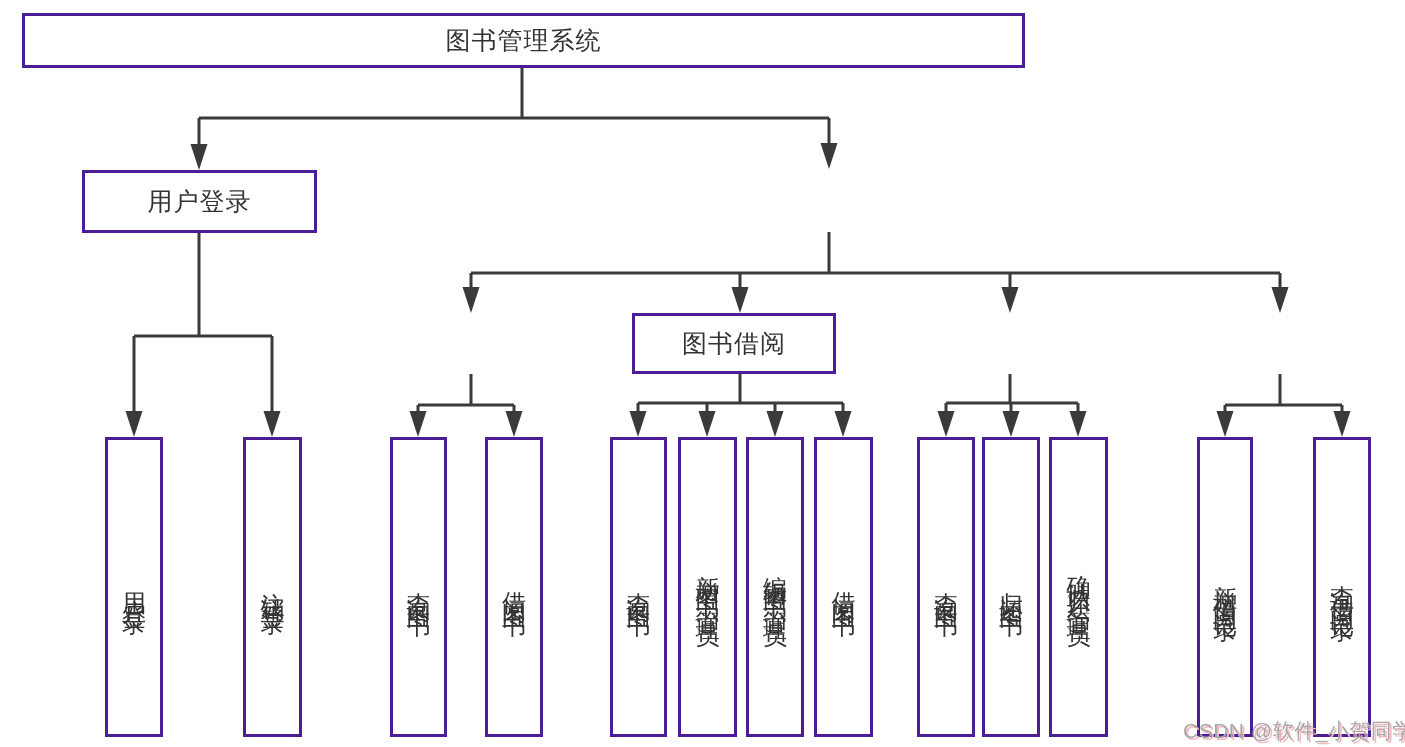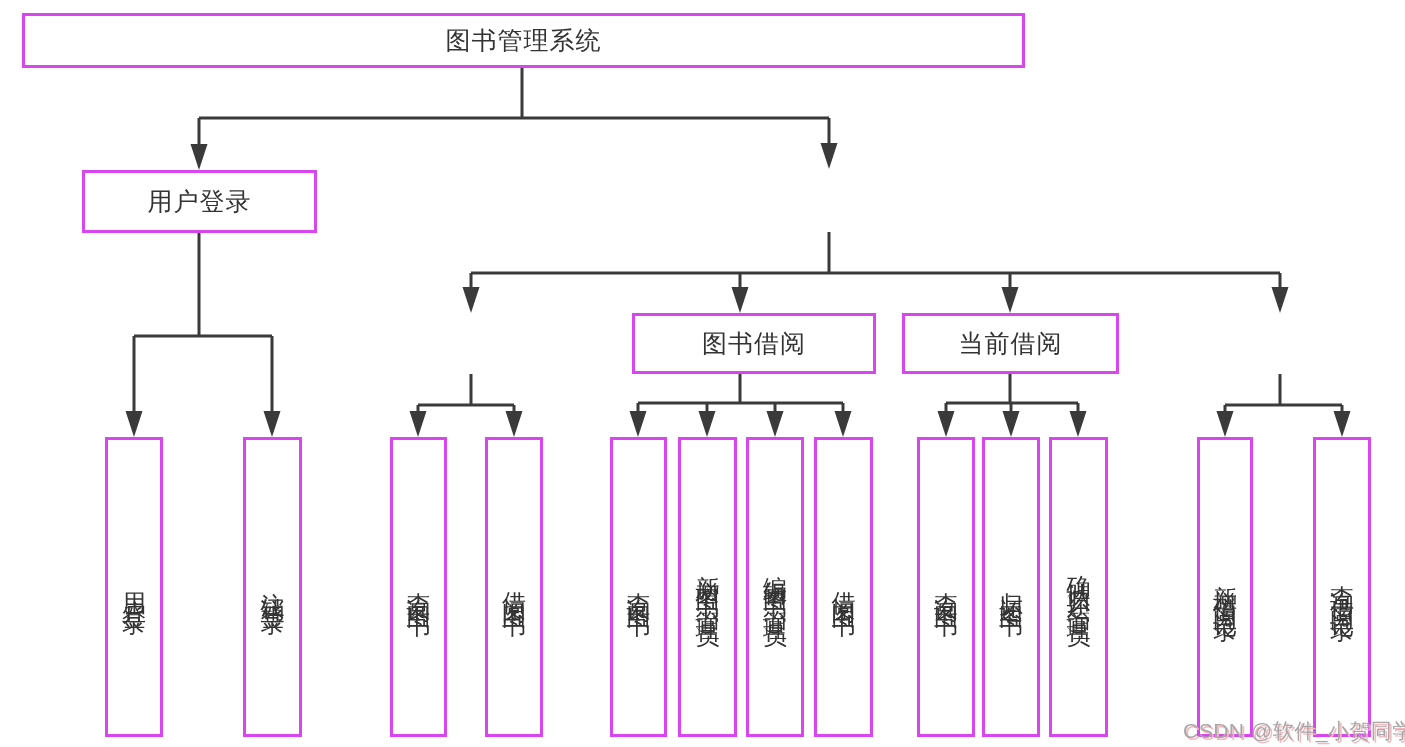--- a/index.html
+++ b/index.html
@@ -8,21 +8,21 @@
     width:1405px;height:747px;
     background:#ffffff;
     font-family:"Liberation Sans","DejaVu Sans",sans-serif;
     color:#333333;
     overflow:hidden;
   }
   svg.wires{position:absolute;left:0;top:0;width:1405px;height:747px;}
   .node{
     position:absolute;
     box-sizing:border-box;
-    border:3px solid #d946ef;
+    border:3px solid #4c1d95;
     background:#ffffff;
     display:flex;
     align-items:center;
     justify-content:center;
     text-align:center;
   }
   .node.h{font-size:25px;letter-spacing:1px;}
   .node.v{
     writing-mode:vertical-rl;
     font-size:24px;
@@ -85,22 +85,21 @@
       <path d="M1069.5 411 L1086.5 411 L1078 437 Z"></path>
       <path d="M1216.5 411 L1233.5 411 L1225 437 Z"></path>
       <path d="M1333.5 411 L1350.5 411 L1342 437 Z"></path>
     </g>
   </svg>
 
   <div class="node h" style="left:22px;top:13px;width:1003px;height:55px;">图书管理系统</div>
 
   <div class="node h" style="left:82px;top:170px;width:235px;height:63px;">用户登录</div>
 
-  <div class="node h" style="left:632px;top:313px;width:244px;height:61px;">图书借阅</div>
-  <div class="node h" style="left:902px;top:313px;width:217px;height:61px;">当前借阅</div>
+  <div class="node h" style="left:632px;top:313px;width:204px;height:61px;">图书借阅</div>
 
   <div class="node v" style="left:105px;top:437px;width:58px;height:300px;">用户登录</div>
   <div class="node v" style="left:243px;top:437px;width:59px;height:300px;">注销登录</div>
 
   <div class="node v" style="left:390px;top:437px;width:57px;height:300px;">查询图书</div>
   <div class="node v" style="left:485px;top:437px;width:58px;height:300px;">借阅图书</div>
 
   <div class="node v" style="left:610px;top:437px;width:57px;height:300px;">查询图书</div>
   <div class="node v" style="left:678px;top:437px;width:59px;height:300px;">新增图书（管理员）</div>
   <div class="node v" style="left:746px;top:437px;width:58px;height:300px;">编辑图书（管理员）</div>

